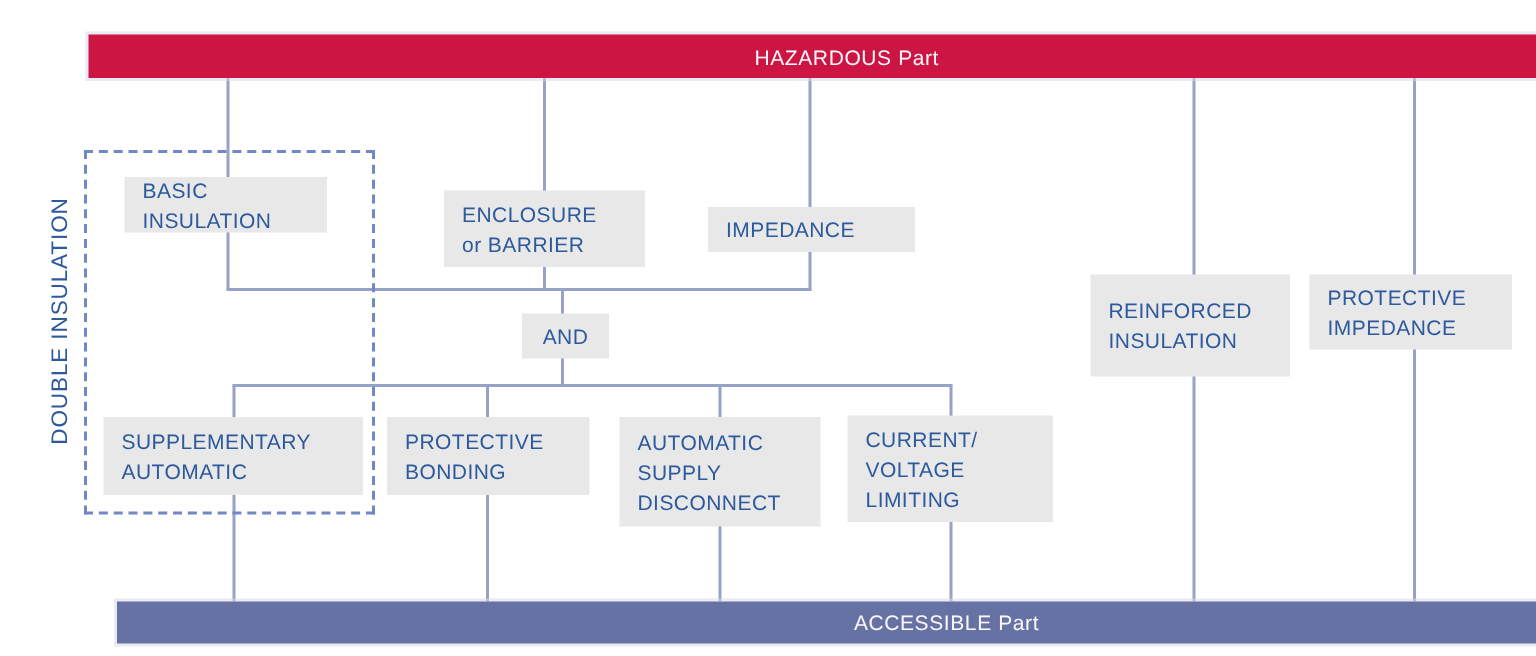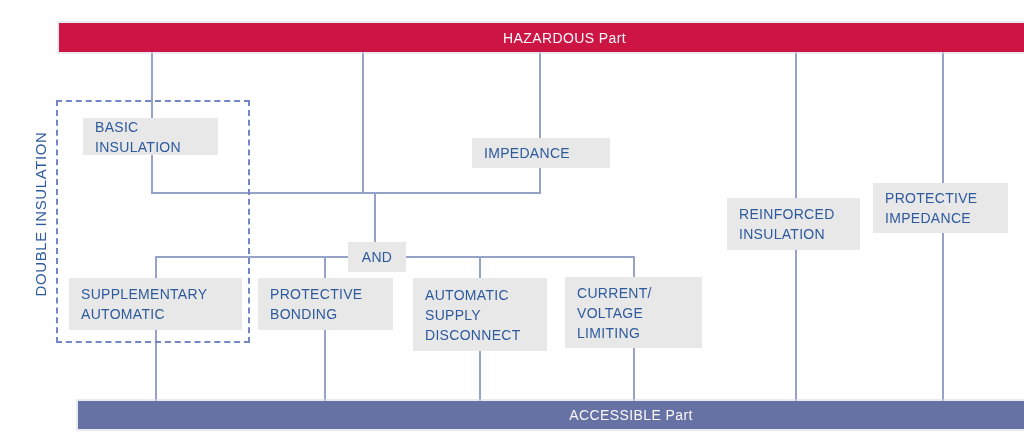--- a/index.html
+++ b/index.html
@@ -25,21 +25,21 @@
   }
   .bar-top{left:59px;top:23px;width:923px;height:29px;background:var(--bar-red);}
   .bar-bottom{left:78px;top:401px;width:1018px;height:28px;background:var(--bar-slate);}
   .vline{position:absolute;width:2px;background:var(--line-color);z-index:1;}
   .hline{position:absolute;height:2px;background:var(--line-color);z-index:1;}
   .node{
     position:absolute;z-index:2;background:var(--node-bg);color:var(--text-blue);
     font-size:14px;line-height:20px;letter-spacing:0.3px;white-space:pre-line;
     display:flex;align-items:center;box-sizing:border-box;padding-left:12px;
   }
-  .node.center{justify-content:center;padding-left:0;margin-top:33px;}
+  .node.center{justify-content:center;padding-left:0;}
   .dashed-group{
     position:absolute;left:56px;top:100px;width:194px;height:243px;
     border:2px dashed var(--dash-color);box-sizing:border-box;z-index:1;background:transparent;
   }
   .rot-label{
     position:absolute;left:40px;top:214px;transform:translate(-50%,-50%) rotate(-90deg);
     white-space:nowrap;color:var(--text-blue);font-size:15px;letter-spacing:0.6px;z-index:2;
   }
 </style>
 </head>
@@ -65,30 +65,32 @@
 
   <div class="bar bar-top">
     <span>HAZARDOUS Part</span>
   </div>
   <div class="bar bar-bottom">
     <span>ACCESSIBLE Part</span>
   </div>
 
   <div class="node" style="left:83px;top:118px;width:135px;height:37px;">BASIC
 INSULATION</div>
+  <div class="node" style="left:296px;top:127px;width:134px;height:51px;">ENCLOSURE
+or BARRIER</div>
   <div class="node" style="left:472px;top:138px;width:138px;height:30px;">IMPEDANCE</div>
   <div class="node center" style="left:348px;top:209px;width:58px;height:30px;">AND</div>
   <div class="node" style="left:69px;top:278px;width:173px;height:52px;">SUPPLEMENTARY
 AUTOMATIC</div>
   <div class="node" style="left:258px;top:278px;width:135px;height:52px;">PROTECTIVE
 BONDING</div>
   <div class="node" style="left:565px;top:277px;width:137px;height:71px;">CURRENT/
 VOLTAGE
 LIMITING</div>
   <div class="node" style="left:413px;top:278px;width:134px;height:73px;">AUTOMATIC
 SUPPLY
 DISCONNECT</div>
-  <div class="node" style="left:727px;top:198px;width:133px;height:52px;">REINFORCED
+  <div class="node" style="left:727px;top:183px;width:133px;height:68px;">REINFORCED
 INSULATION</div>
   <div class="node" style="left:873px;top:183px;width:135px;height:50px;">PROTECTIVE
 IMPEDANCE</div>
 
 </div>
 
 </body></html>

